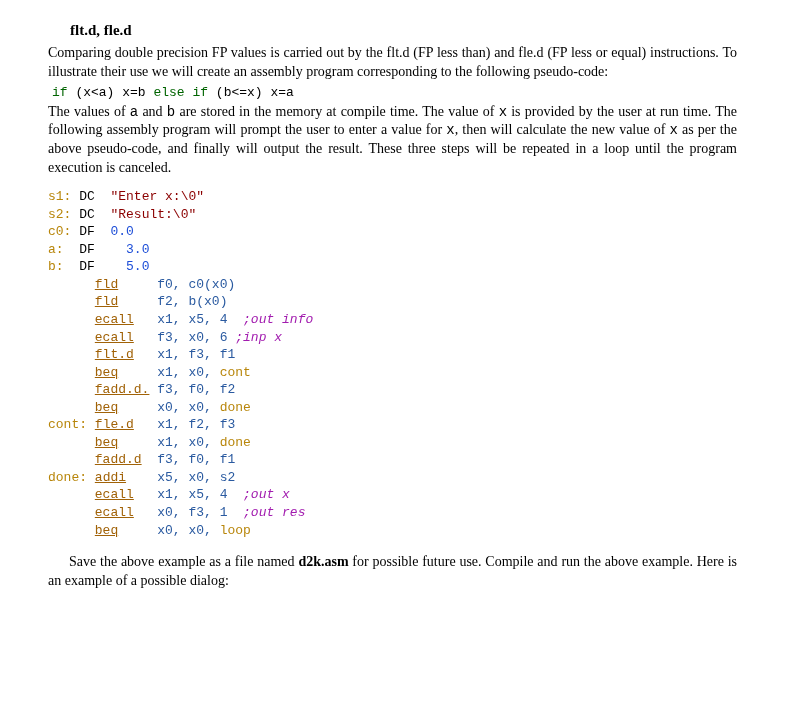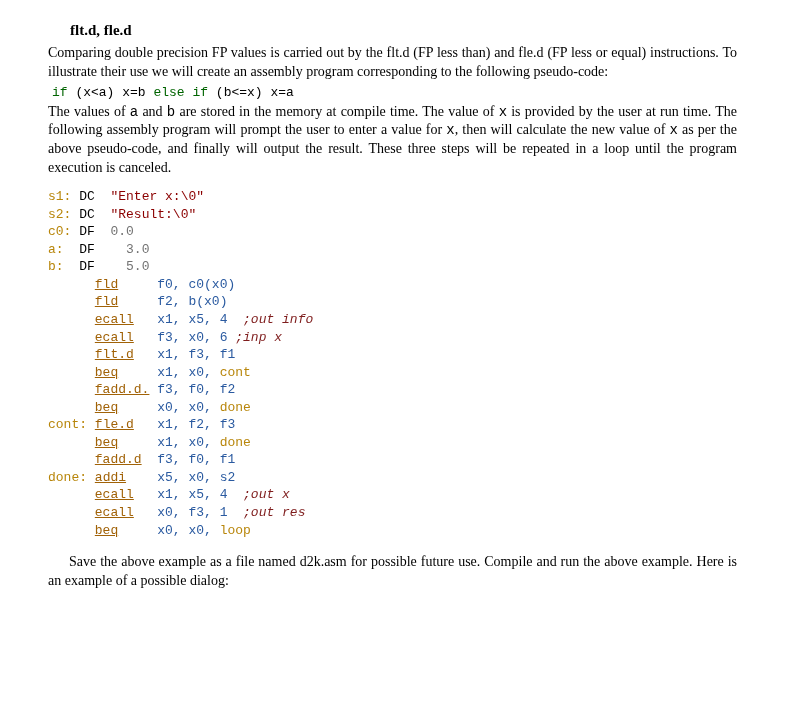--- a/index.html
+++ b/index.html
@@ -34,30 +34,30 @@
       font-family: "Courier New", monospace;
       font-size: 13px;
       margin: 10px 0 14px 0;
       line-height: 1.35;
     }
     .row { white-space: pre; }
     .label { color: #b8860b; }    
     .directive { color: #000; }
     .mnem { color: #a16207; text-decoration: underline; }     
     .reg  { color: #2a5aa0; }     
-    .num  { color: #737373; text-align: center; }
+    .num  { color: #1d4ed8; text-align: center; }
     .str  { color: #8b0000; }     
     .tgt  { color: #b8860b; }     
-    .cmt  { color: #7f1d1d; font-style: italic; text-align: center; }
+    .cmt  { color: #a21caf; font-style: italic; text-align: center; }
     .footpara {
       text-align: justify;
       margin-top: 10px;
       text-indent: 1.5em;
     }
-    .bold { font-weight: normal; }
+    .bold { font-weight: bold; }
   </style>
 </head>
 <body>
 
 <div class="heading">flt.d, fle.d</div>
 
 <div class="para">Comparing double precision FP values is carried out by the flt.d (FP less than) and fle.d (FP less or equal) instructions.  To illustrate their use we will create an assembly program corresponding to the following pseudo-code:</div>
 
 <div class="pseudo"><span class="kw">if</span><span> (x&lt;a) x=b </span><span class="kw">else</span><span class="kw"> if</span><span> (b&lt;=x) x=a</span></div>
 

